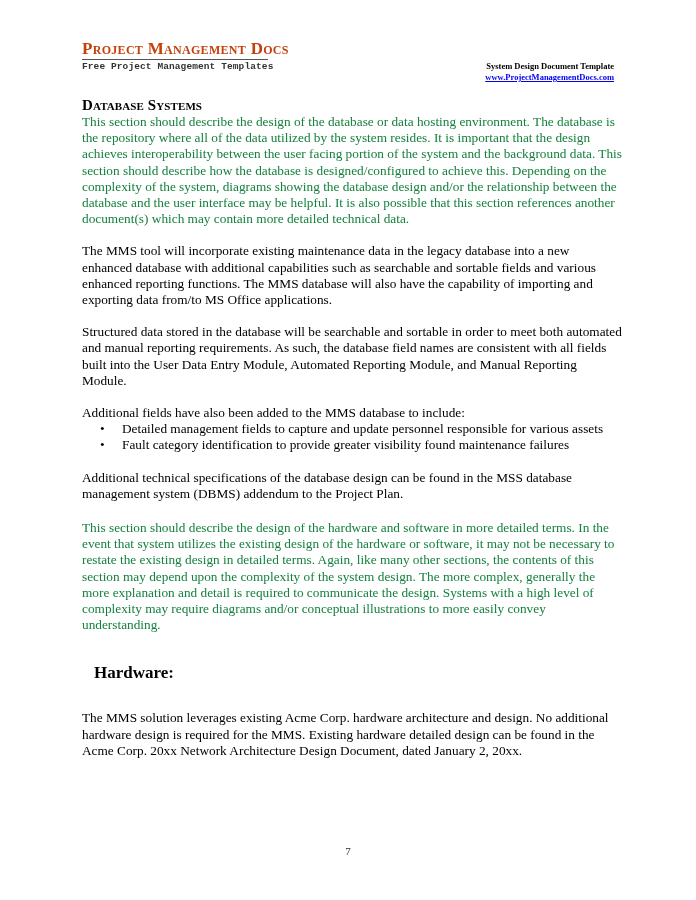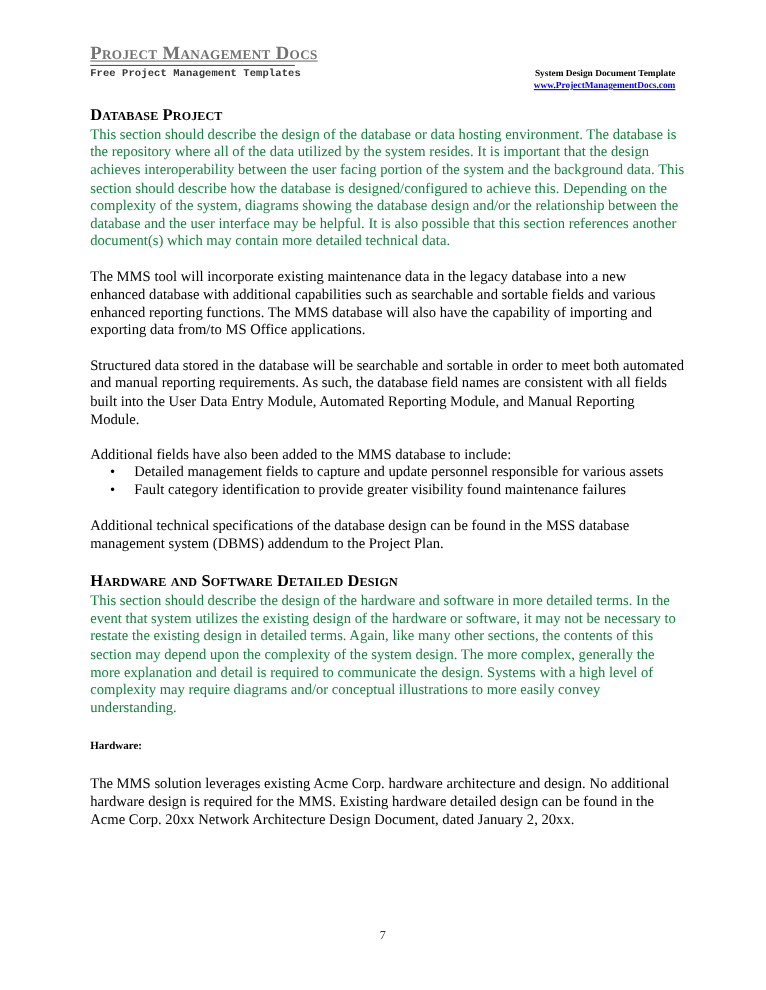--- a/index.html
+++ b/index.html
@@ -10,24 +10,23 @@
     }
     .logo {
       position: absolute; left: 82px; top: 40px; width: 186px;
     }
     .logo-title {
       font-family: "Liberation Serif", serif;
       font-weight: bold;
       font-size: 17px;
       font-variant: small-caps;
       letter-spacing: 0.3px;
-      color: #737373;
+      color: #c2410c;
       line-height: 18px;
       white-space: nowrap;
-      text-decoration: underline;
     }
     .logo-rule {
       height: 0; border-top: 1px solid #555; margin: 1px 0 1px 0; width: 186px;
     }
     .logo-sub {
       font-family: "Liberation Mono", monospace;
       font-weight: bold;
       font-size: 9.5px; color: #333;
       letter-spacing: 0.1px; white-space: nowrap;
       line-height: 11px;
@@ -46,57 +45,56 @@
       line-height: 18px; letter-spacing: 0.1px;
     }
     .green { color: #15803d; }
     p { margin: 0; }
     .gap { height: 16px; }
     ul.bullets { margin: 0; padding: 0 0 0 40px; list-style: none; }
     ul.bullets li { position: relative; padding-left: 0; }
     ul.bullets li::before {
       content: "\2022"; position: absolute; left: -22px; top: 0;
     }
-    h3.sub { margin: 0; font-size: 10px; font-weight: bold; line-height: 16px; }
+    h3.sub { margin: 12px; font-size: 17px; font-weight: bold; line-height: 16px; }
     .page-num {
       position: absolute; left: 0; width: 696px; top: 845px; text-align: center;
       font-size: 11px; color: #333;
     }
   </style>
 </head>
 <body>
 
 <div class="logo">
   <div class="logo-title">Project Management Docs</div>
   <div class="logo-rule"></div>
   <div class="logo-sub">Free Project Management Templates</div>
 </div>
 
 <div class="header-right">
   <div>System Design Document Template</div>
   <div class="link">www.ProjectManagementDocs.com</div>
 </div>
 
 <div class="content">
-  <h2 class="sec">Database Project</h2>
+  <h2 class="sec">Database Systems</h2>
   <p class="green">This section should describe the design of the database or data hosting environment.  The database is the repository where all of the data utilized by the system resides.  It is important that the design achieves interoperability between the user facing portion of the system and the background data.  This section should describe how the database is designed/configured to achieve this.  Depending on the complexity of the system, diagrams showing the database design and/or the relationship between the database and the user interface may be helpful. It is also possible that this section references another document(s) which may contain more detailed technical data.</p>
   <div class="gap"></div>
   <p>The MMS tool will incorporate existing maintenance data in the legacy database into a new enhanced database with additional capabilities such as searchable and sortable fields and various enhanced reporting functions.  The MMS database will also have the capability of importing and exporting data from/to MS Office applications.</p>
   <div class="gap"></div>
   <p>Structured data stored in the database will be searchable and sortable in order to meet both automated and manual reporting requirements.  As such, the database field names are consistent with all fields built into the User Data Entry Module, Automated Reporting Module, and Manual Reporting Module.</p>
   <div class="gap"></div>
   <p>Additional fields have also been added to the MMS database to include:</p>
   <ul class="bullets">
     <li>Detailed management fields to capture and update personnel responsible for various assets</li>
     <li>Fault category identification to provide greater visibility found maintenance failures</li>
   </ul>
   <div class="gap"></div>
   <p>Additional technical specifications of the database design can be found in the MSS database management system (DBMS) addendum to the Project Plan.</p>
   <div class="gap" style="height:18px"></div>
-  <h2 class="sec">Hardware and Software Detailed Design</h2>
   <p class="green">This section should describe the design of the hardware and software in more detailed terms.  In the event that system utilizes the existing design of the hardware or software, it may not be necessary to restate the existing design in detailed terms.  Again, like many other sections, the contents of this section may depend upon the complexity of the system design.  The more complex, generally the more explanation and detail is required to communicate the design.  Systems with a high level of complexity may require diagrams and/or conceptual illustrations to more easily convey understanding.</p>
   <div class="gap" style="height:20px"></div>
   <h3 class="sub">Hardware:</h3>
   <div class="gap" style="height:17px"></div>
   <p>The MMS solution leverages existing Acme Corp. hardware architecture and design.  No additional hardware design is required for the MMS.  Existing hardware detailed design can be found in the Acme Corp. 20xx Network Architecture Design Document, dated January 2, 20xx.</p>
 </div>
 
 <div class="page-num">7</div>
 
 </body></html>

